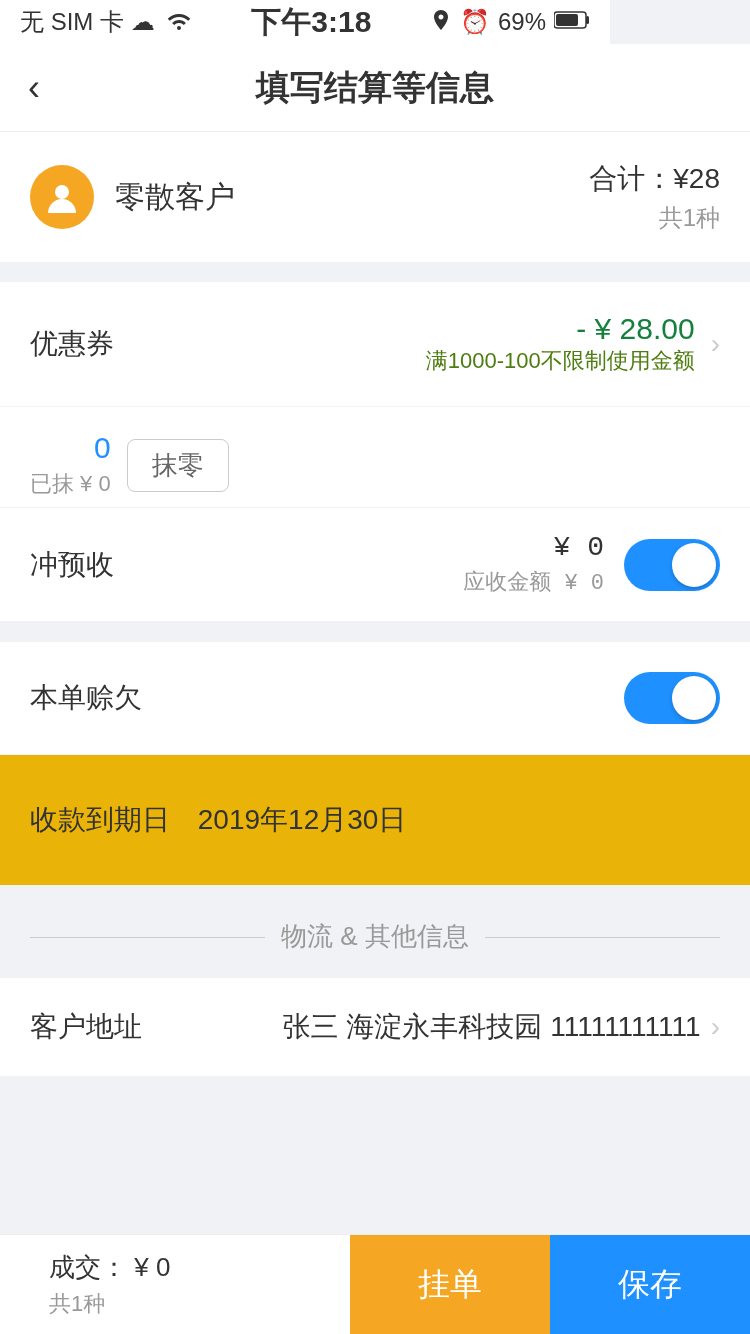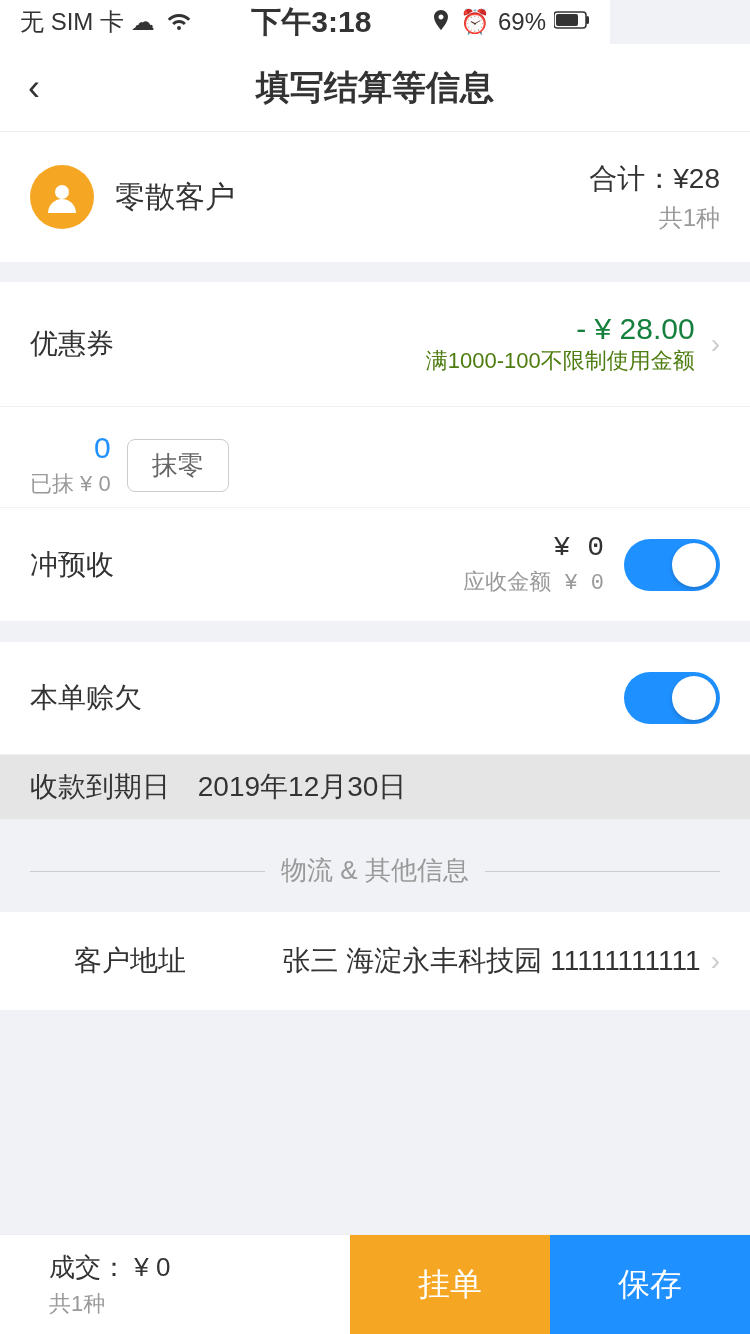--- a/index.html
+++ b/index.html
@@ -212,22 +212,22 @@
       justify-content: space-between;
       background: #fff;
     }
     .debit-label {
       font-size: 28px;
       color: #333;
     }
 
     
     .due-date-row {
-      padding: 13px 30px;
-      background: #e5e5e5;
+      padding: 46px 30px;
+      background: #eab308;
       border-top: 1px solid #f0f2f5;
     }
     .due-date-text {
       font-size: 28px;
       color: #333;
     }
 
     
     .logistics-header {
       background: #f0f2f5;
@@ -251,21 +251,20 @@
       font-size: 26px;
       color: #999;
       position: relative;
       z-index: 1;
       padding: 0 16px;
     }
 
     
     .address-section {
       background: #fff;
-      padding-left: 44px;
     }
     .address-row {
       padding: 30px 30px;
       display: flex;
       align-items: center;
       justify-content: space-between;
     }
     .address-label {
       font-size: 28px;
       color: #333;

